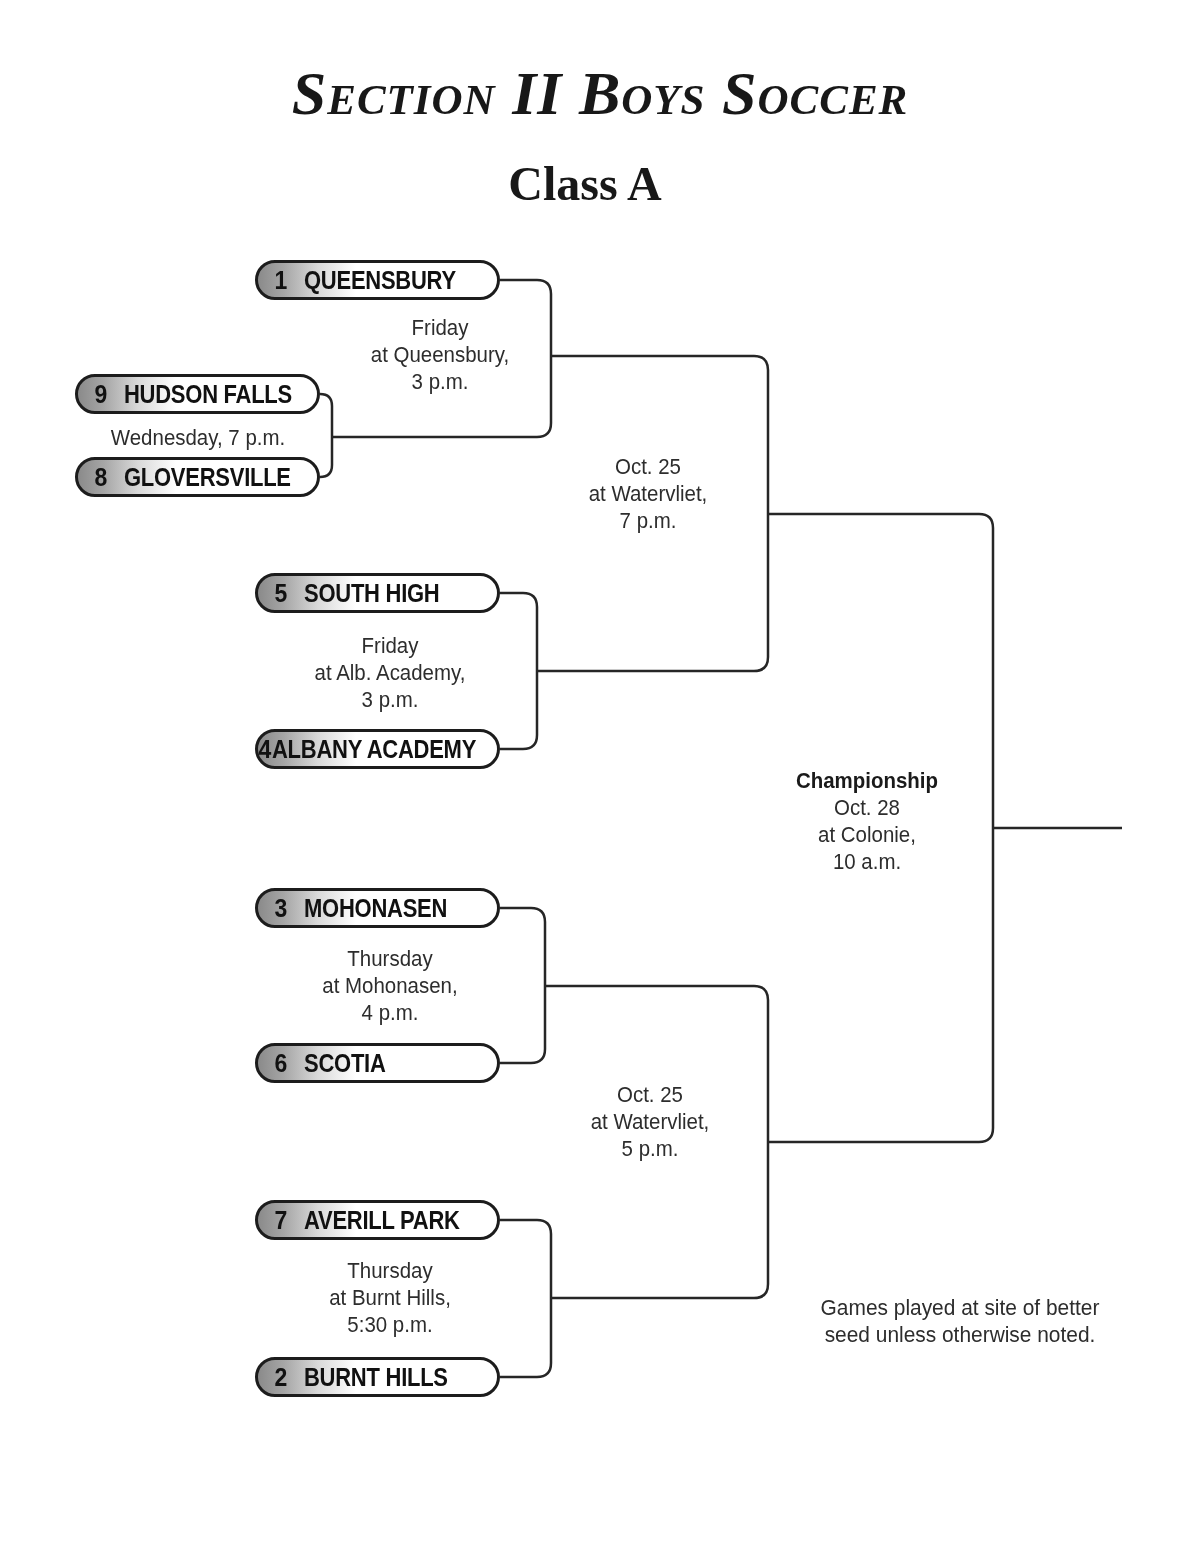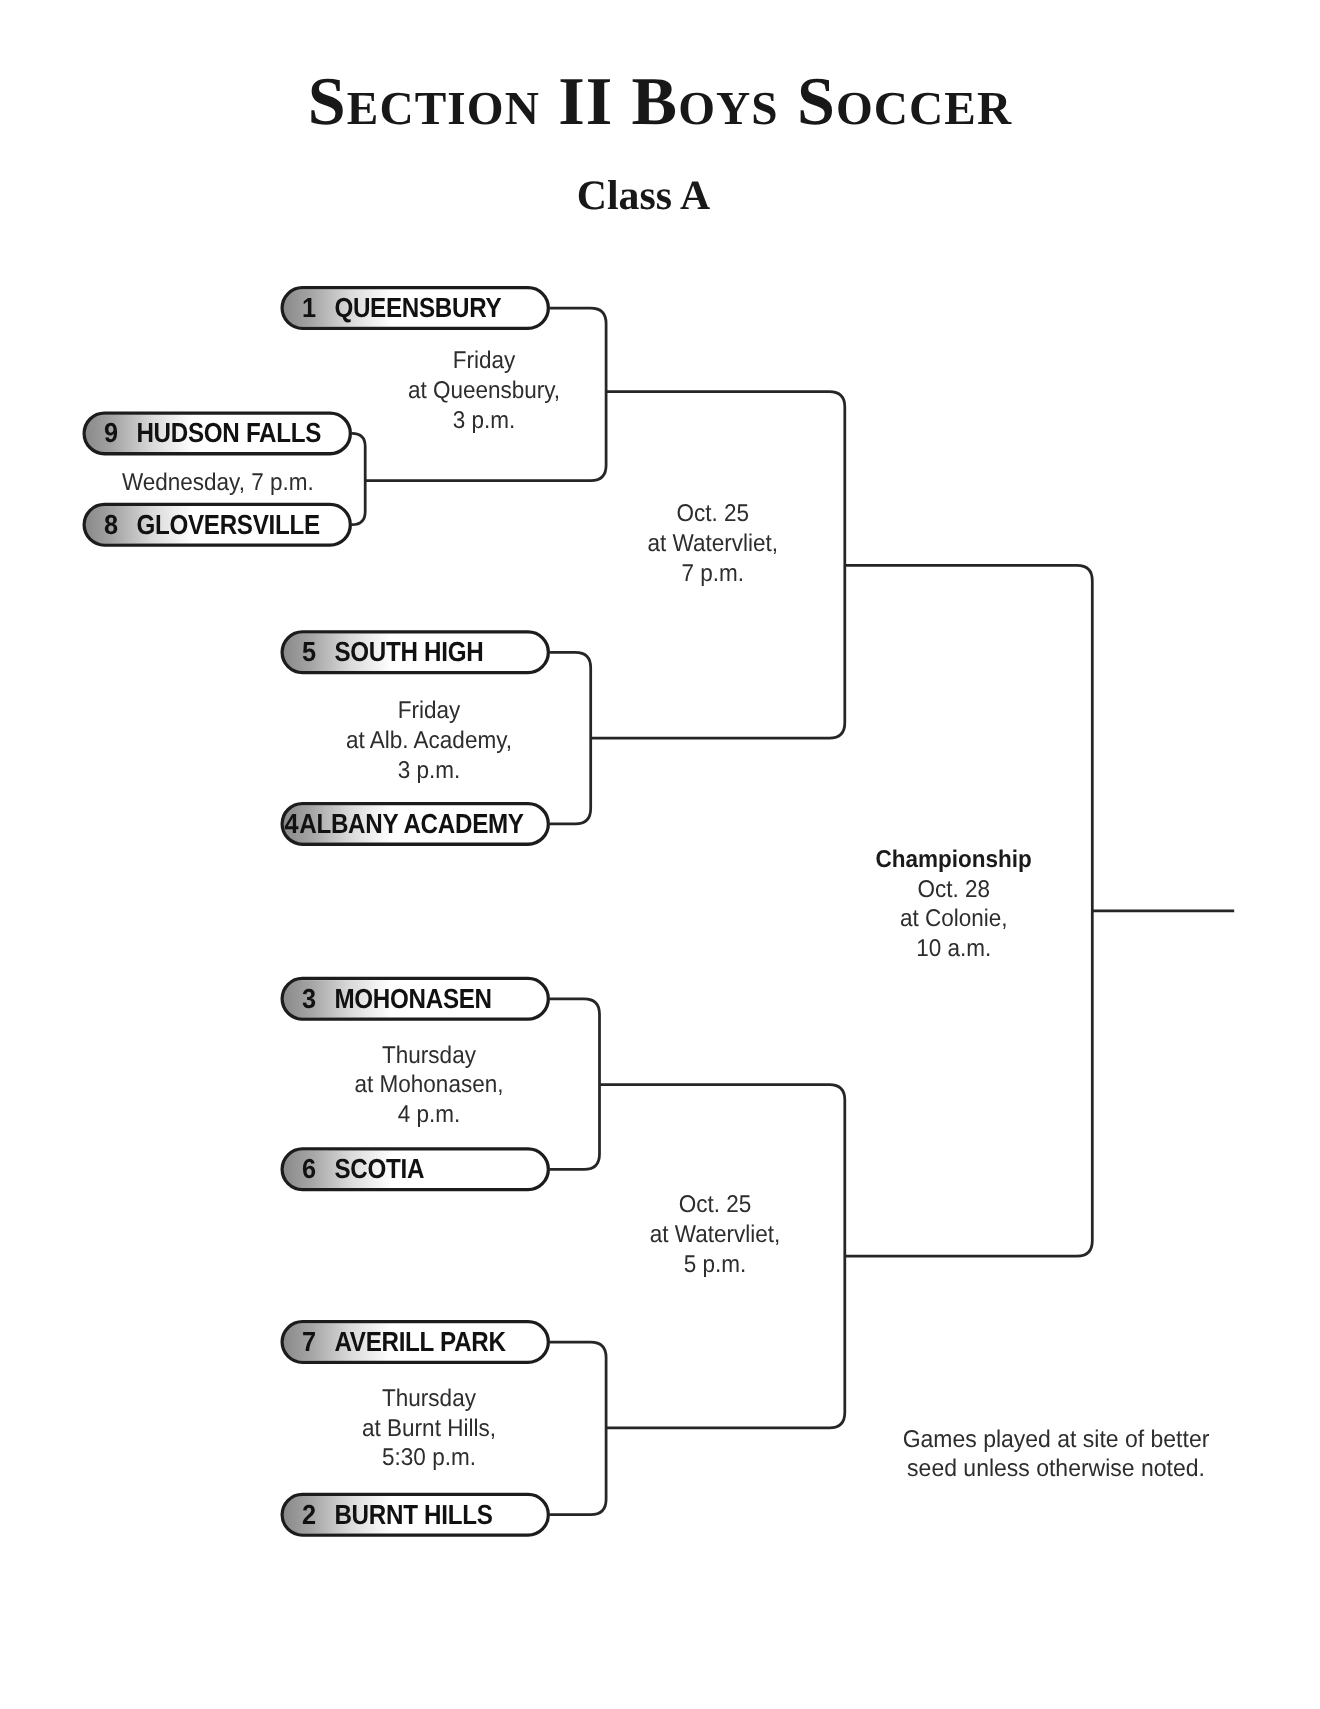--- a/index.html
+++ b/index.html
@@ -11,26 +11,27 @@
   .stage{position:absolute;left:0;top:0;width:1200px;height:1554px;}
   svg.lines{position:absolute;left:0;top:0;}
 
   .title{
     position:absolute;left:0;top:58px;width:1200px;
     text-align:center;
     font-family:"Liberation Serif",serif;
     font-variant:small-caps;
     font-size:62px;font-weight:600;letter-spacing:1px;color:#181818;
     white-space:nowrap;
+    font-style:italic;
   }
   .subtitle{
     position:absolute;left:0;top:156px;width:1170px;
     text-align:center;
     font-family:"Liberation Serif",serif;
-    font-size:38px;font-weight:bold;color:#181818;
+    font-size:48px;font-weight:bold;color:#181818;
   }
 
   .pill{
     position:absolute;width:245px;height:40px;box-sizing:border-box;
     border:3px solid #1c1c1c;border-radius:21px;
     background:linear-gradient(90deg,#8a8a8a 0px,#a6a6a6 26px,#d9d9d9 60px,#ffffff 98px);
     display:flex;align-items:center;
   }
   .seed{
     width:46px;text-align:center;

